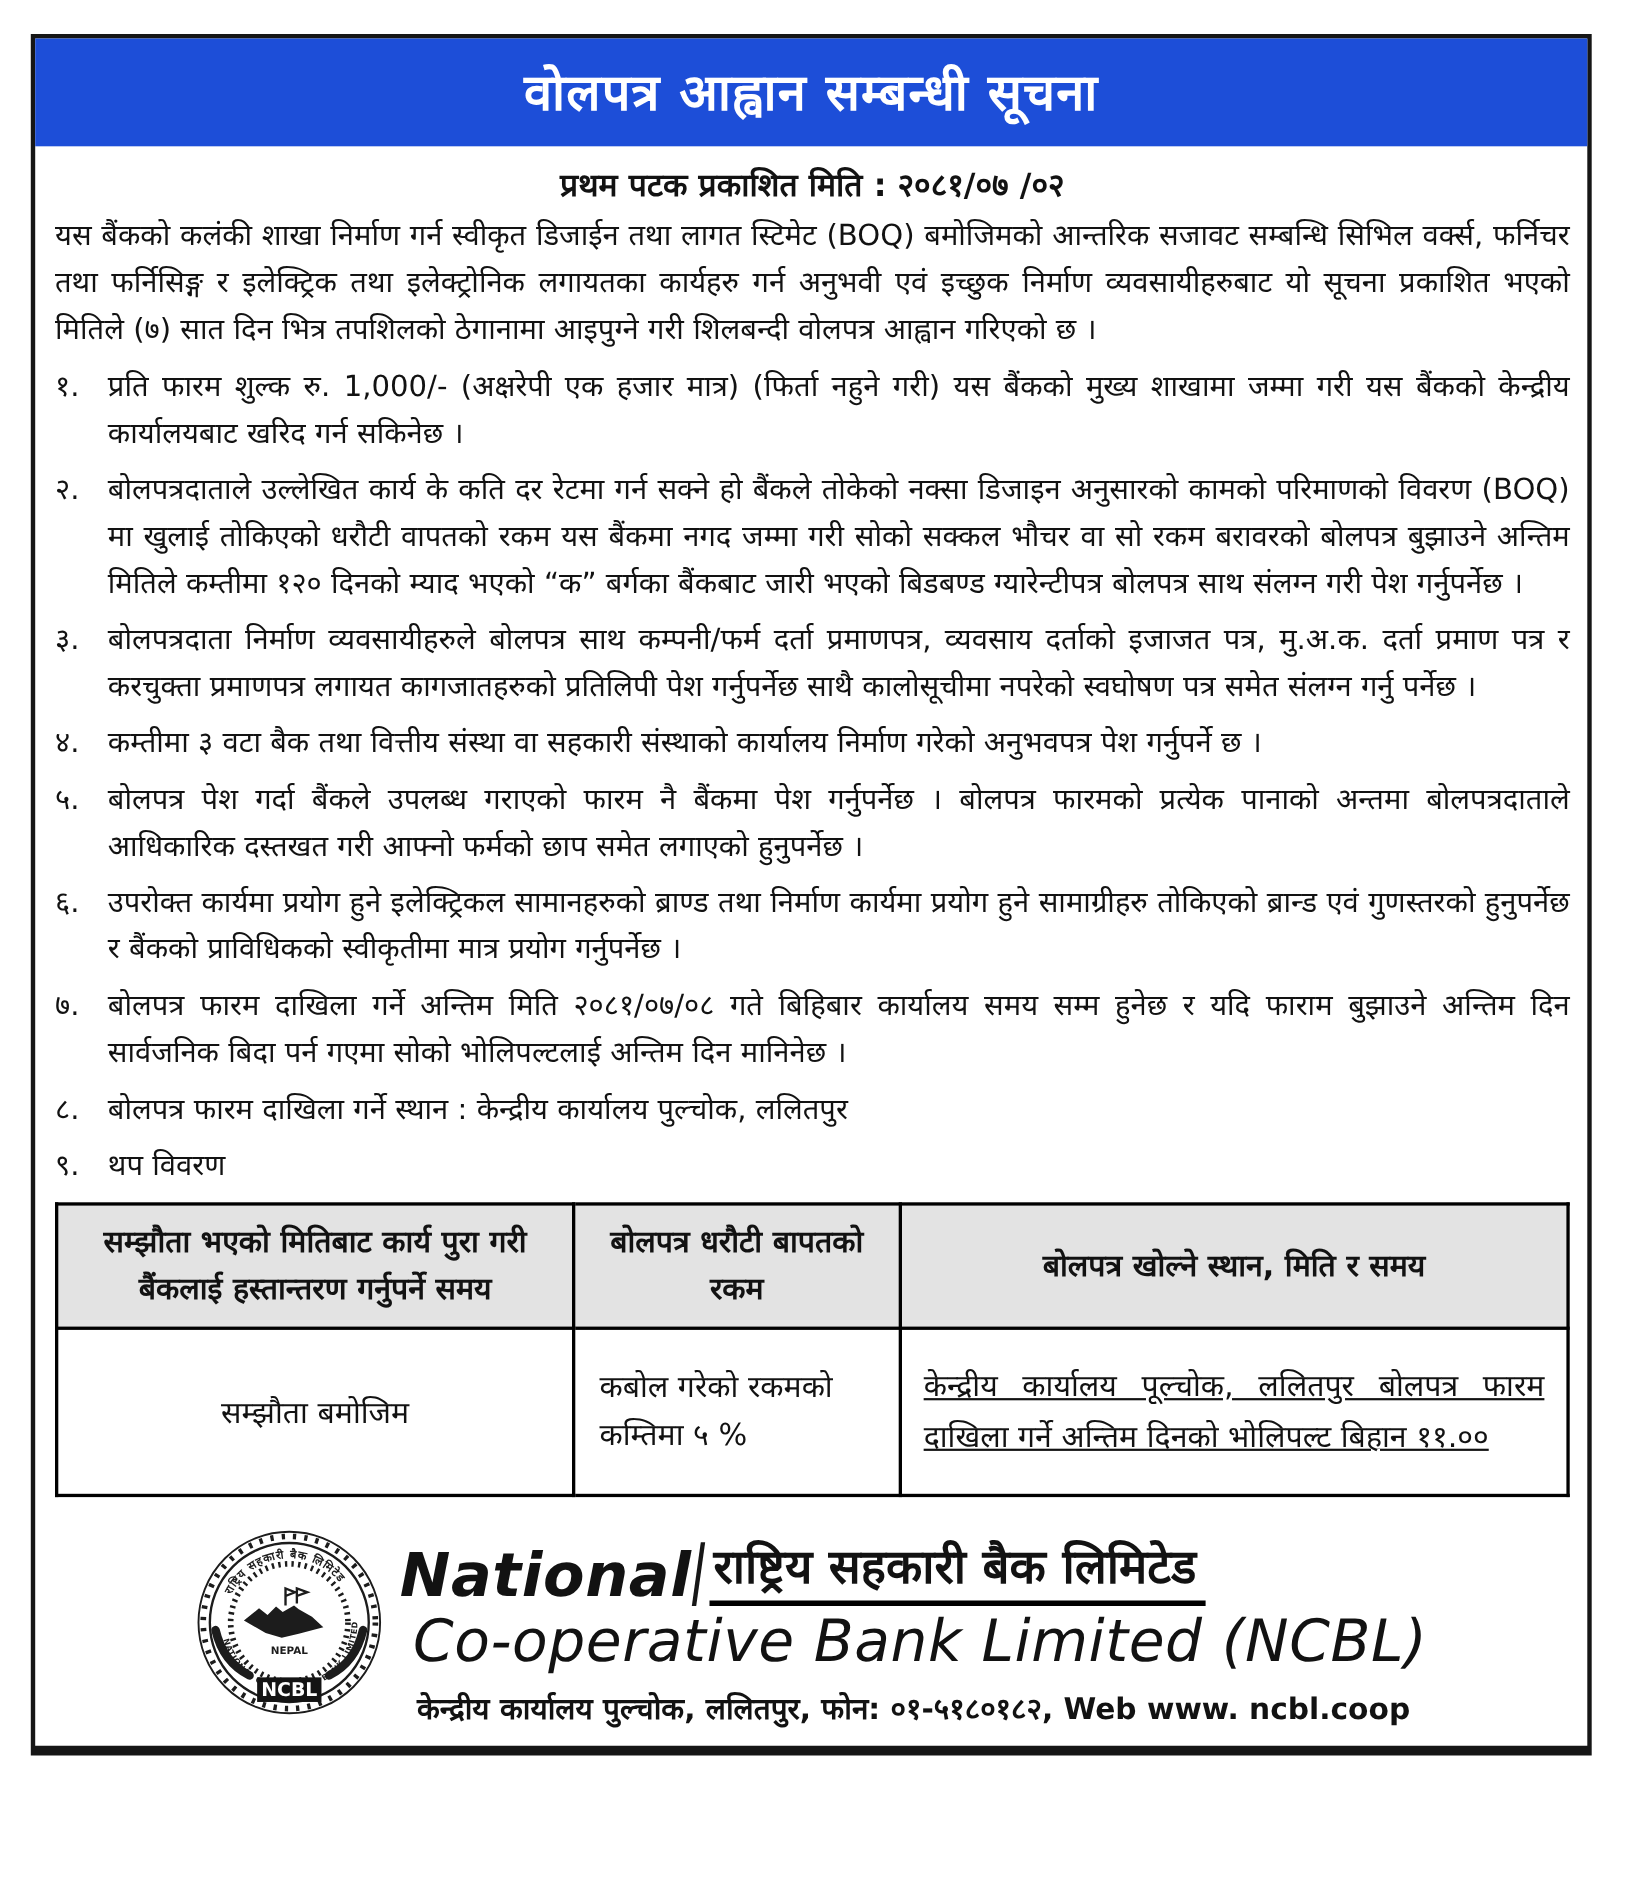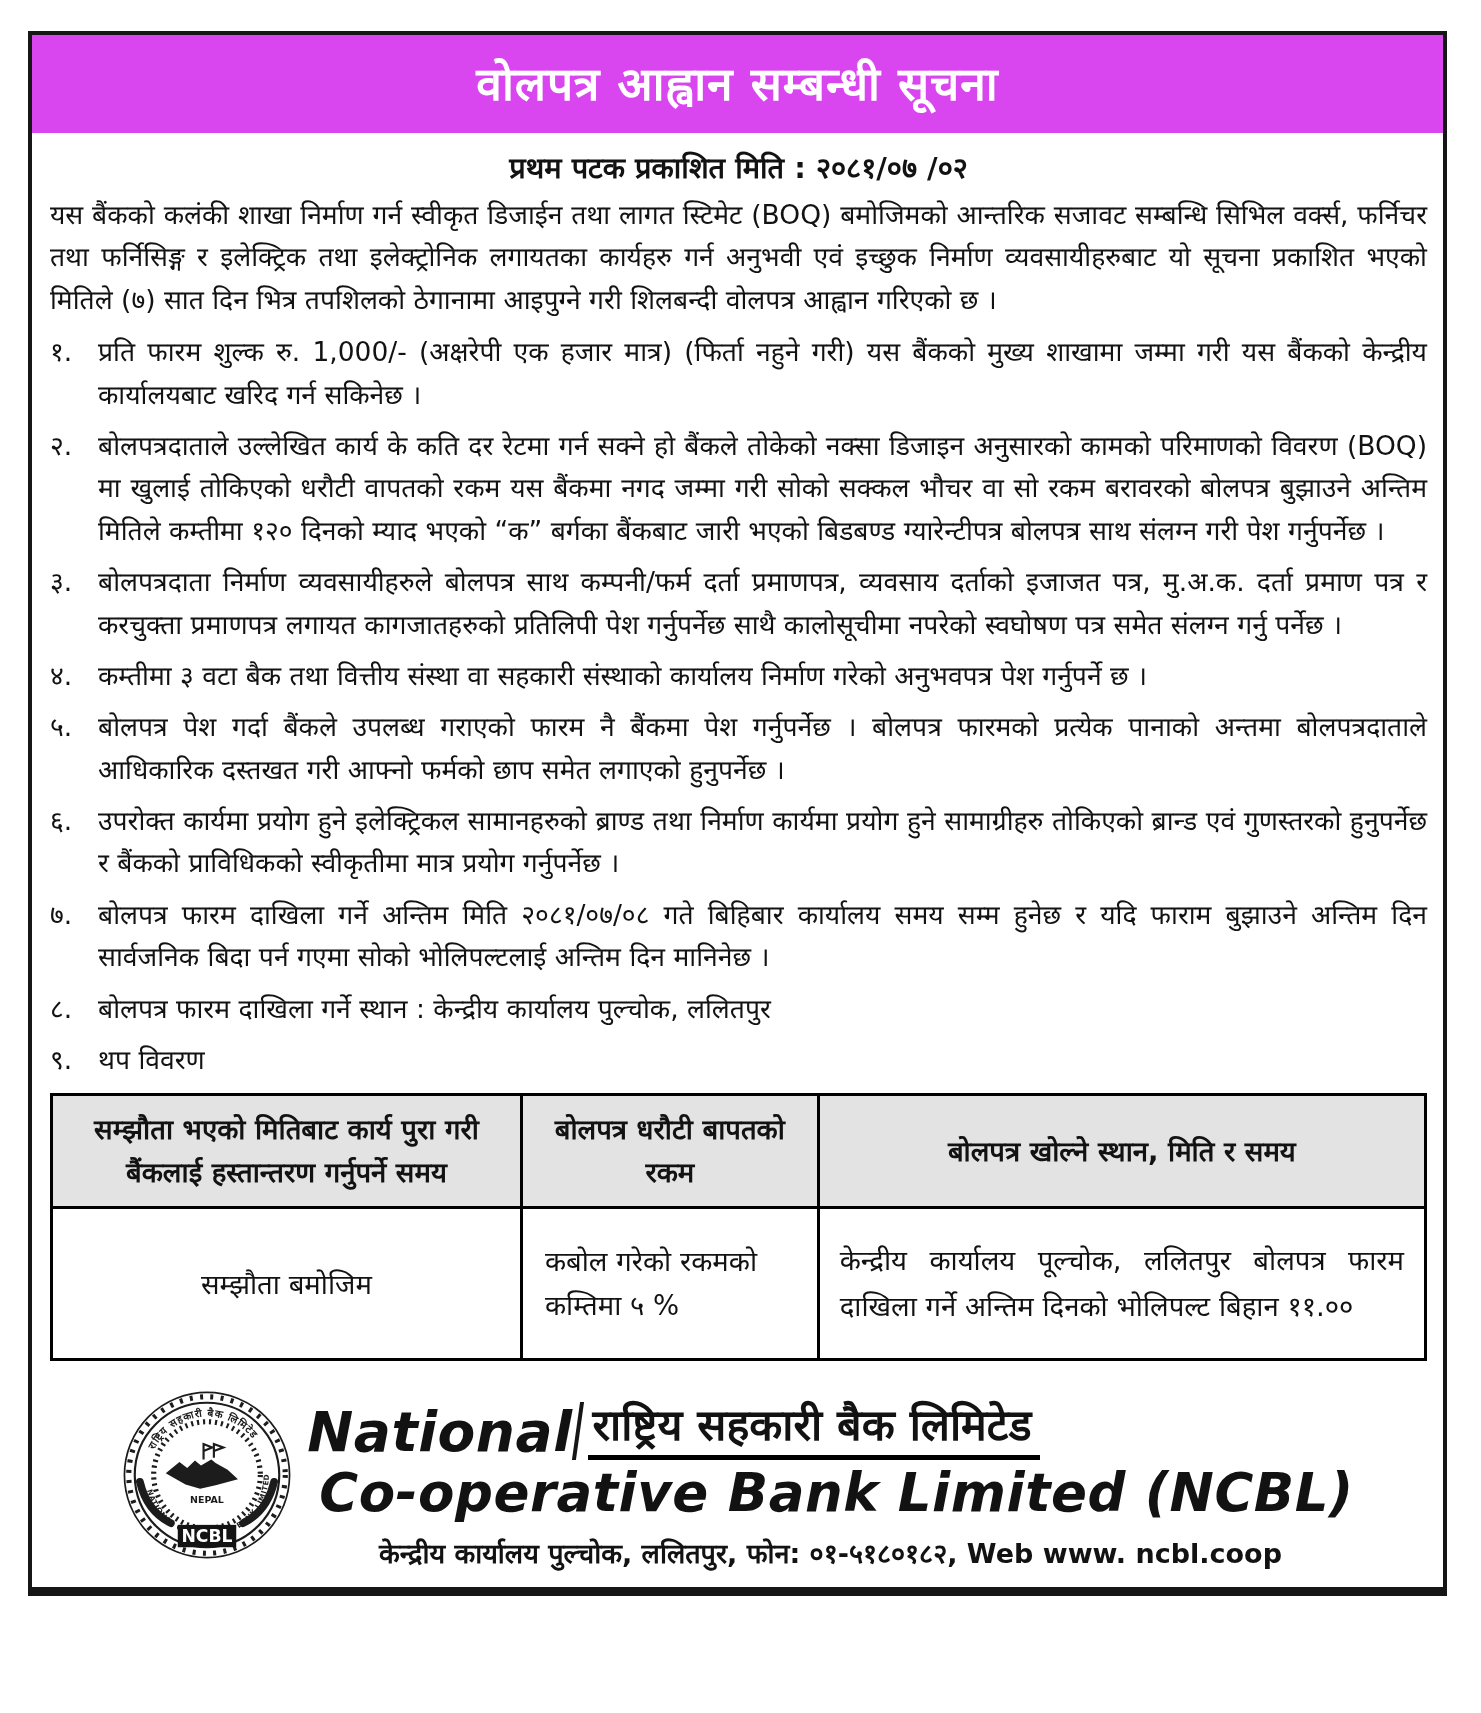--- a/index.html
+++ b/index.html
@@ -7,21 +7,21 @@
     width:1481px;height:1713px;position:relative;
     font-family:"DejaVu Sans","Liberation Sans",sans-serif;
     color:#121212;-webkit-font-smoothing:antialiased;
   }
   .doc{
     position:absolute;left:28px;top:31px;width:1419px;
     background:#ffffff;border:4px solid #161616;border-bottom-width:9px;
     box-sizing:border-box;
   }
   .title-bar{
-    background:#d946ef;color:#ffffff;text-align:center;
+    background:#1d4ed8;color:#ffffff;text-align:center;
     font-size:46px;font-weight:bold;padding:16px 0 20px;
     letter-spacing:1px;
   }
   .content{padding:4px 16px 0 18px;}
   .published{
     text-align:center;font-weight:bold;font-size:29px;margin:10px 0 4px;
   }
   .intro{
     font-size:26.5px;line-height:1.6;text-align:justify;margin:8px 0 10px;
   }
@@ -43,21 +43,21 @@
   }
   table.details th{
     background:#e3e3e3;font-weight:bold;text-align:center;
     padding:12px 18px;line-height:1.55;
   }
   .col1{width:34.2%;}
   .col2{width:21.6%;}
   .col3{width:44.2%;}
   td.cell-center{text-align:center;padding:14px;}
   td.cell-left{text-align:left;padding:14px 14px 14px 22px;line-height:1.6;}
-  td.cell-justify{text-align:justify;padding:28px 20px;line-height:1.7;}
+  td.cell-justify{text-align:justify;padding:28px 20px;line-height:1.7;text-decoration:underline;}
   .footer{
     display:flex;justify-content:center;align-items:center;
     padding:18px 0 16px;gap:14px;
   }
   .seal{width:172px;height:172px;flex:0 0 auto;}
   .bank-block{display:flex;flex-direction:column;align-items:flex-start;}
   .bank-line1{display:flex;align-items:flex-end;}
   .national{
     font-size:55px;font-weight:bold;font-style:italic;letter-spacing:0.5px;
     line-height:1;
@@ -65,21 +65,21 @@
   }
   .name-divider{
     width:4px;height:58px;background:#161616;margin:0 8px 0 4px;
     transform:skewX(-8deg);
   }
   .np-name{
     font-size:43px;font-weight:bold;line-height:1.15;
     border-bottom:5px solid #000;padding:0 8px 5px 4px;
   }
   .en-name{
-    font-size:53px;font-weight:bold;font-style:italic;margin-top:4px;
+    font-size:53px;font-weight:normal;font-style:italic;margin-top:4px;
     letter-spacing:0.5px;line-height:1.1;margin-left:12px;
   }
   .contact{
     font-size:27px;font-weight:bold;margin-top:12px;align-self:center;
     white-space:nowrap;
   }
 </style>
 </head>
 <body>
 

